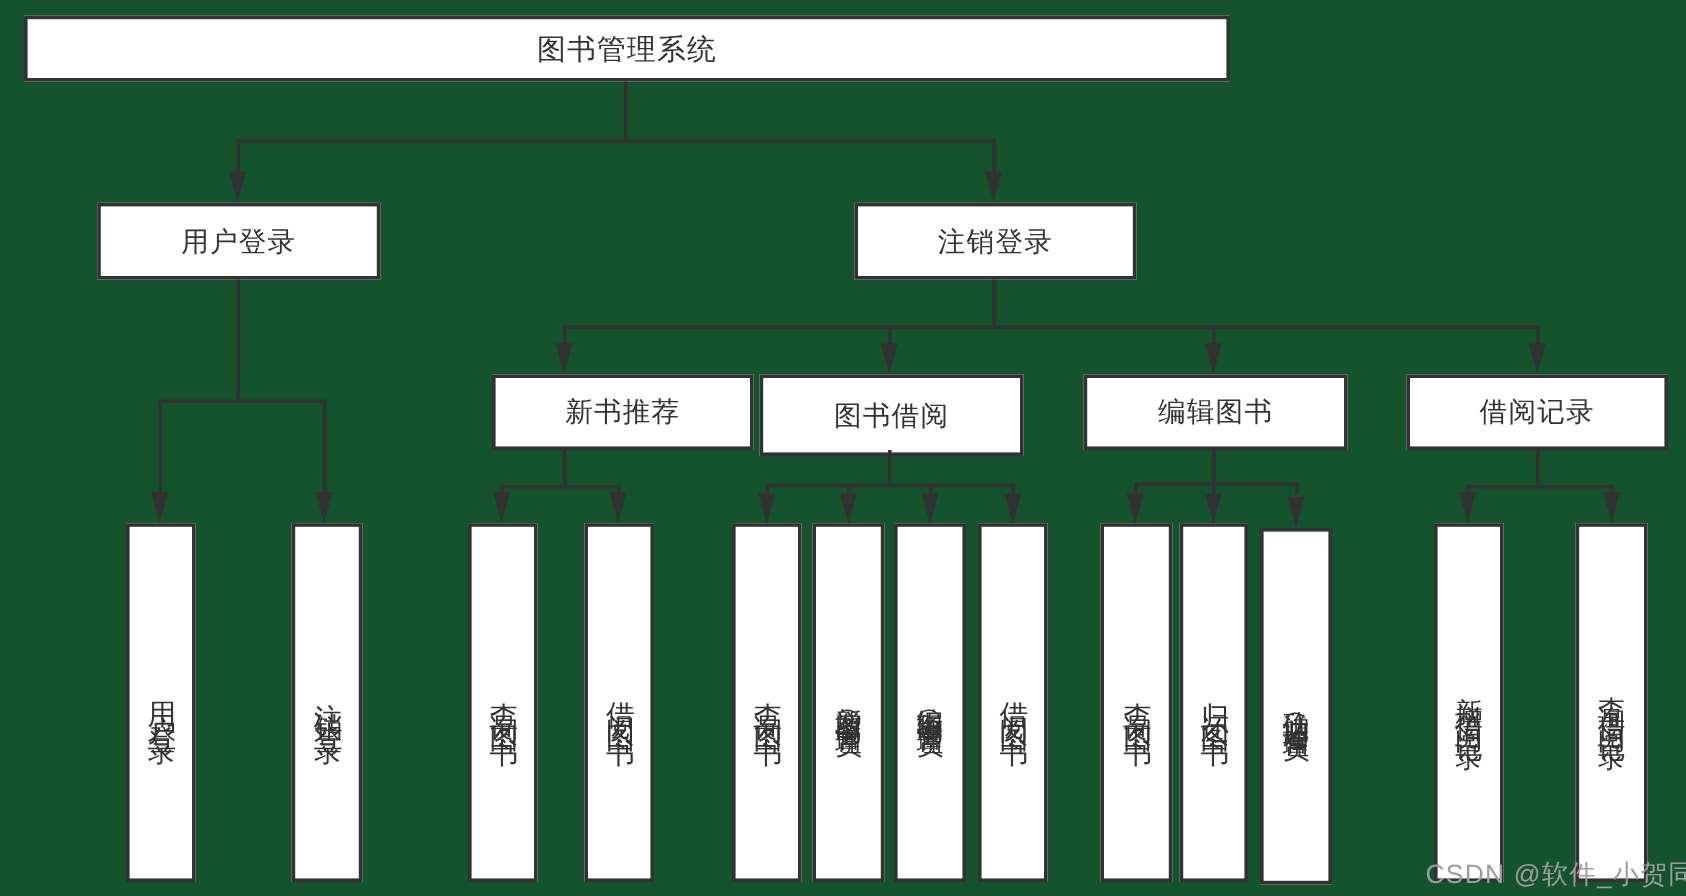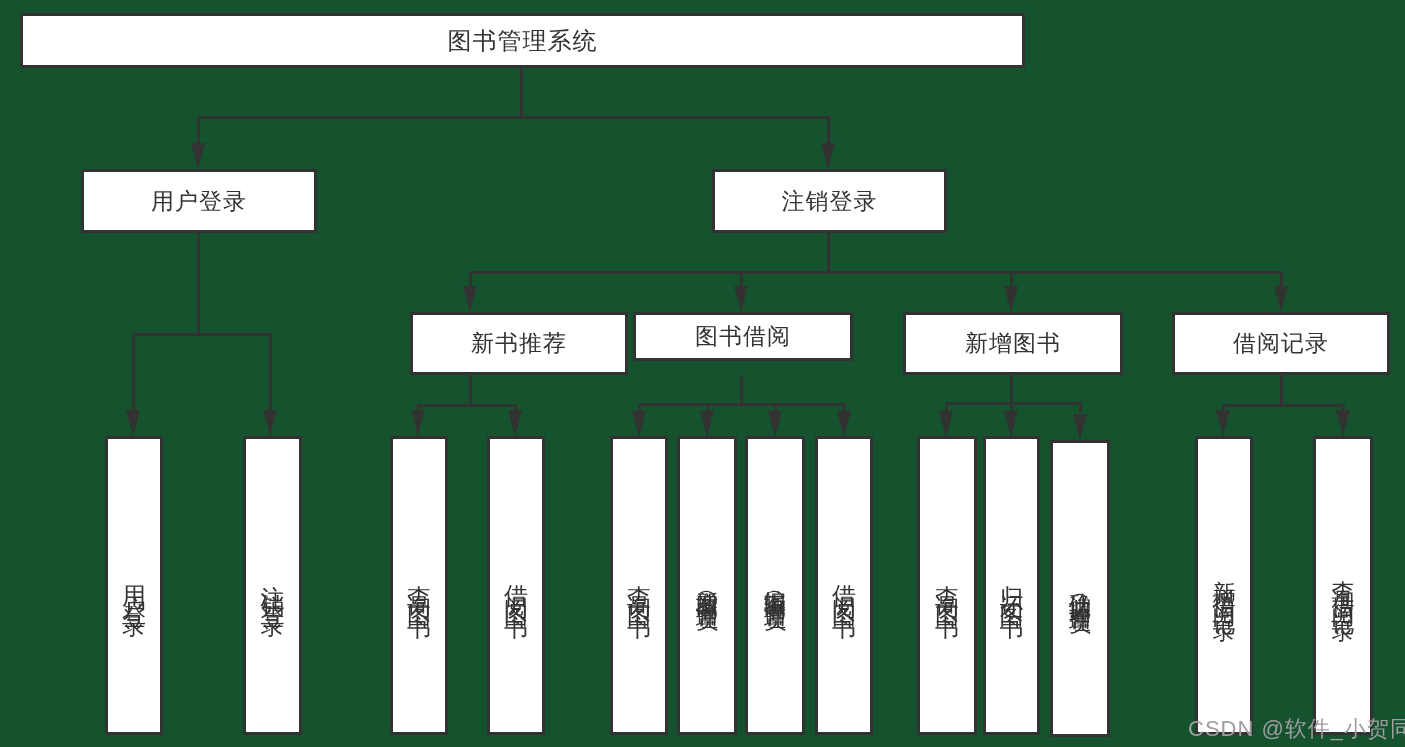--- a/index.html
+++ b/index.html
@@ -71,25 +71,25 @@
   <div class="vl" style="left:740px;top:271px;height:17px;"></div>
   <div class="arrow" style="left:734px;top:286px;"></div>
   <div class="vl" style="left:1010px;top:271px;height:17px;"></div>
   <div class="arrow" style="left:1004px;top:286px;"></div>
   <div class="vl" style="left:1280px;top:271px;height:17px;"></div>
   <div class="arrow" style="left:1274px;top:286px;"></div>
 
   <div class="box" style="left:362px;top:312px;width:218px;height:63px;margin-left:48px;">
     <span class="hlabel">新书推荐</span>
   </div>
-  <div class="box" style="left:633px;top:312px;width:220px;height:49px;">
+  <div class="box" style="left:633px;top:312px;width:220px;height:68px;">
     <span class="hlabel">图书借阅</span>
   </div>
   <div class="box" style="left:903px;top:312px;width:220px;height:63px;">
-    <span class="hlabel">新增图书</span>
+    <span class="hlabel">编辑图书</span>
   </div>
   <div class="box" style="left:1172px;top:312px;width:218px;height:63px;">
     <span class="hlabel">借阅记录</span>
   </div>
 
   <div class="vl" style="left:469px;top:375px;height:32px;"></div>
   <div class="hl" style="left:417px;top:404px;width:100px;"></div>
   <div class="vl" style="left:417px;top:404px;height:10px;"></div>
   <div class="arrow" style="left:411px;top:410px;"></div>
   <div class="vl" style="left:514px;top:404px;height:10px;"></div>

